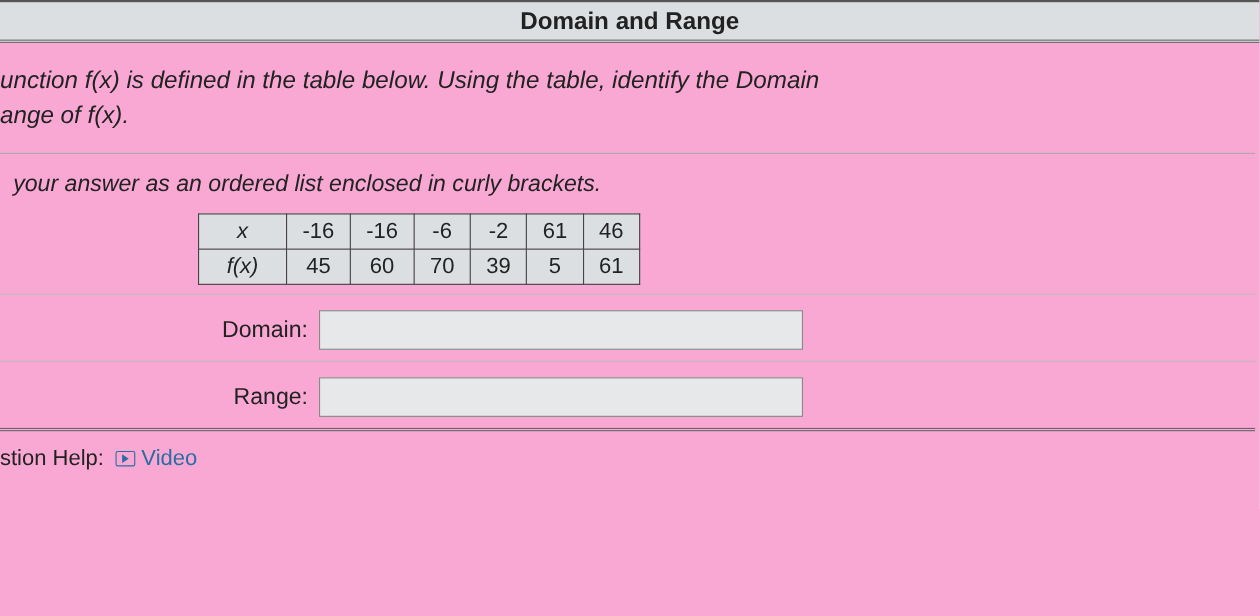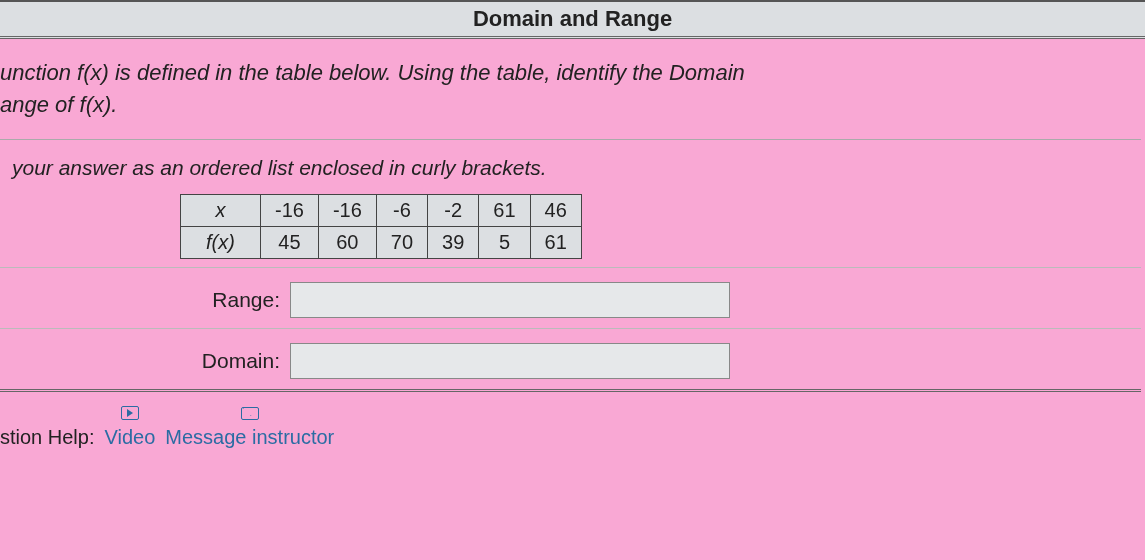--- a/index.html
+++ b/index.html
@@ -81,30 +81,29 @@
       border: 1px solid #888;
       background: #e6e8ea;
       font-size: 18px;
       padding: 0 8px;
     }
     .help-row {
       border-top: 3px double #666;
       padding: 14px 0 0 0;
       font-size: 20px;
       display: flex;
-      align-items: flex-end;
+      align-items: center;
       gap: 10px;
     }
     .help-link {
       color: #2b6ca3;
       display: inline-flex;
       align-items: center;
       gap: 6px;
       cursor: pointer;
-      flex-direction: column;
     }
     .video-icon {
       display: inline-block;
       width: 18px;
       height: 14px;
       border: 1.5px solid #2b6ca3;
       border-radius: 2px;
       position: relative;
     }
     .video-icon::after {
@@ -180,35 +179,31 @@
         <td>60</td>
         <td>70</td>
         <td>39</td>
         <td>5</td>
         <td>61</td>
       </tr>
     </tbody>
       </table>
 
     <div class="answer-row">
+      <div class="answer-label">Domain:</div>
+      <input class="answer-input" type="text" value="" style="">
+    </div>
+
+    <div class="answer-row">
       <div class="answer-label">Range:</div>
-      <input class="answer-input" type="text" value="" style="">
-    </div>
-
-    <div class="answer-row">
-      <div class="answer-label">Domain:</div>
       <input class="answer-input" type="text" value="" style="">
     </div>
 
     <div class="help-row">
       <span>stion Help:</span>
       <span class="help-link">
         <span class="video-icon"></span>
         <span>Video</span>
       </span>
-      <span class="help-link">
-        <span class="mail-icon"></span>
-        <span>Message instructor</span>
-      </span>
     </div>
 
   </div>
 </div>
 
 </body></html>

